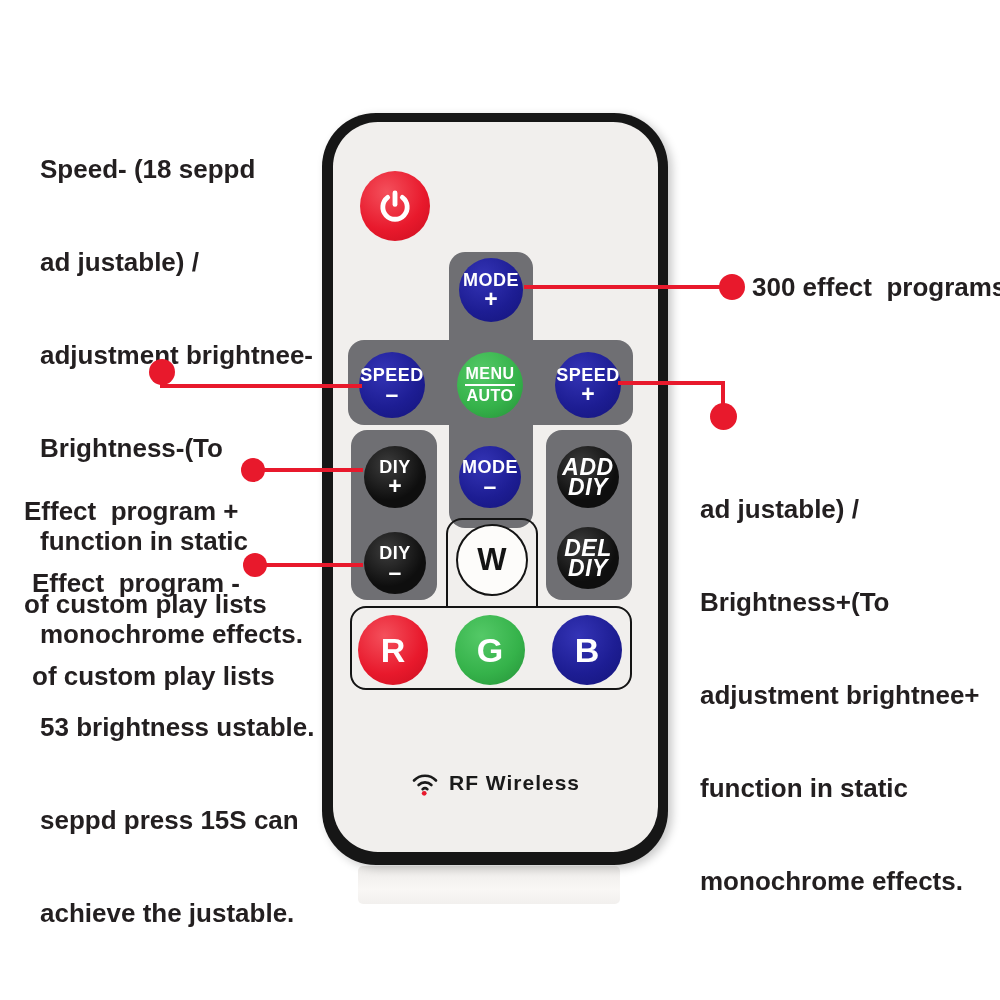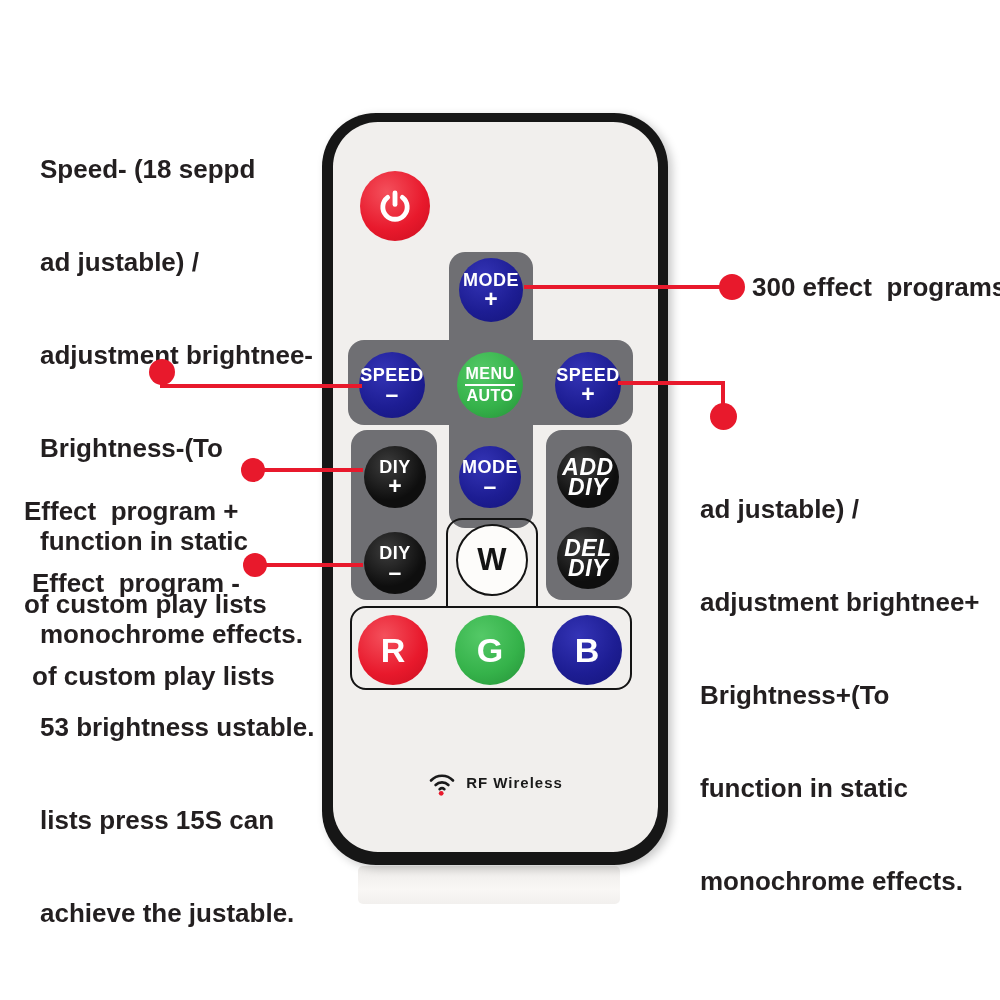--- a/index.html
+++ b/index.html
@@ -92,60 +92,60 @@
   #btn-menu .bl2 { font-size:16px; line-height:16px; letter-spacing:0.5px; }
   .two .bl1, .two .bl2 { font-size:23px; line-height:20px; letter-spacing:0.5px;font-style:italic; }
   .letter { font-size:34px; }
   #btn-w .letter { font-size:31px; }
 
   
   #brand {
     position:absolute; left:0; right:0; top:656px;
     display:flex; align-items:center; justify-content:center; gap:9px;
   }
-  #brand-text { font-size:15px; font-weight:bold; color:#1a1a1a; letter-spacing:1px; }
+  #brand-text { font-size:21px; font-weight:bold; color:#1a1a1a; letter-spacing:1px; }
 
   
   #tab {
     position:absolute; left:358px; top:866px; width:262px; height:38px;
     background:linear-gradient(#eceae8, #f9f7f5 60%, #f2f0ee);
     border-radius:5px; z-index:5;
   }
 </style>
 </head>
 <body>
 
 <div class="ann" id="ann-speed-minus">
   <div>Speed- (18 seppd</div>
   <div>ad justable) /</div>
   <div>adjustment brightnee-</div>
   <div>Brightness-(To</div>
   <div>function in static</div>
   <div>monochrome effects.</div>
   <div>53 brightness ustable.</div>
-  <div>lists press 15S can</div>
+  <div>seppd press 15S can</div>
   <div>achieve the justable.</div>
 </div>
 
 <div id="label-300">300 effect  programs</div>
 
 <div class="ann" id="ann-effect-plus">
   <div>Effect  program +</div>
   <div>of custom play lists</div>
 </div>
 
 <div class="ann" id="ann-effect-minus">
   <div>Effect  program -</div>
   <div>of custom play lists</div>
 </div>
 
 <div class="ann" id="ann-speed-plus">
   <div>ad justable) /</div>
+  <div>Brightness+(To</div>
   <div>adjustment brightnee+</div>
-  <div>Brightness+(To</div>
   <div>function in static</div>
   <div>monochrome effects.</div>
   
   
   
 </div>
 
 <div class="red-line" id="line-mode"></div>
 <div class="red-dot" id="dot-mode"></div>
 

